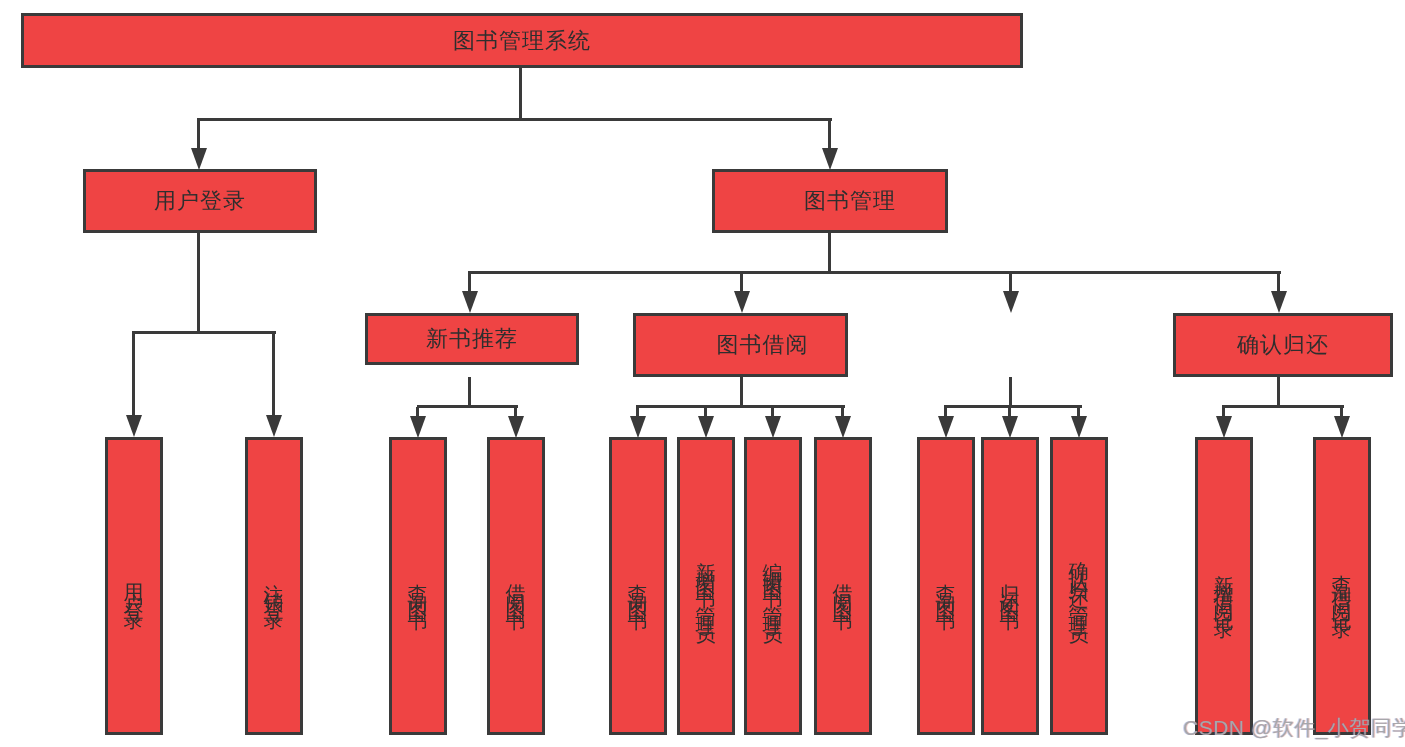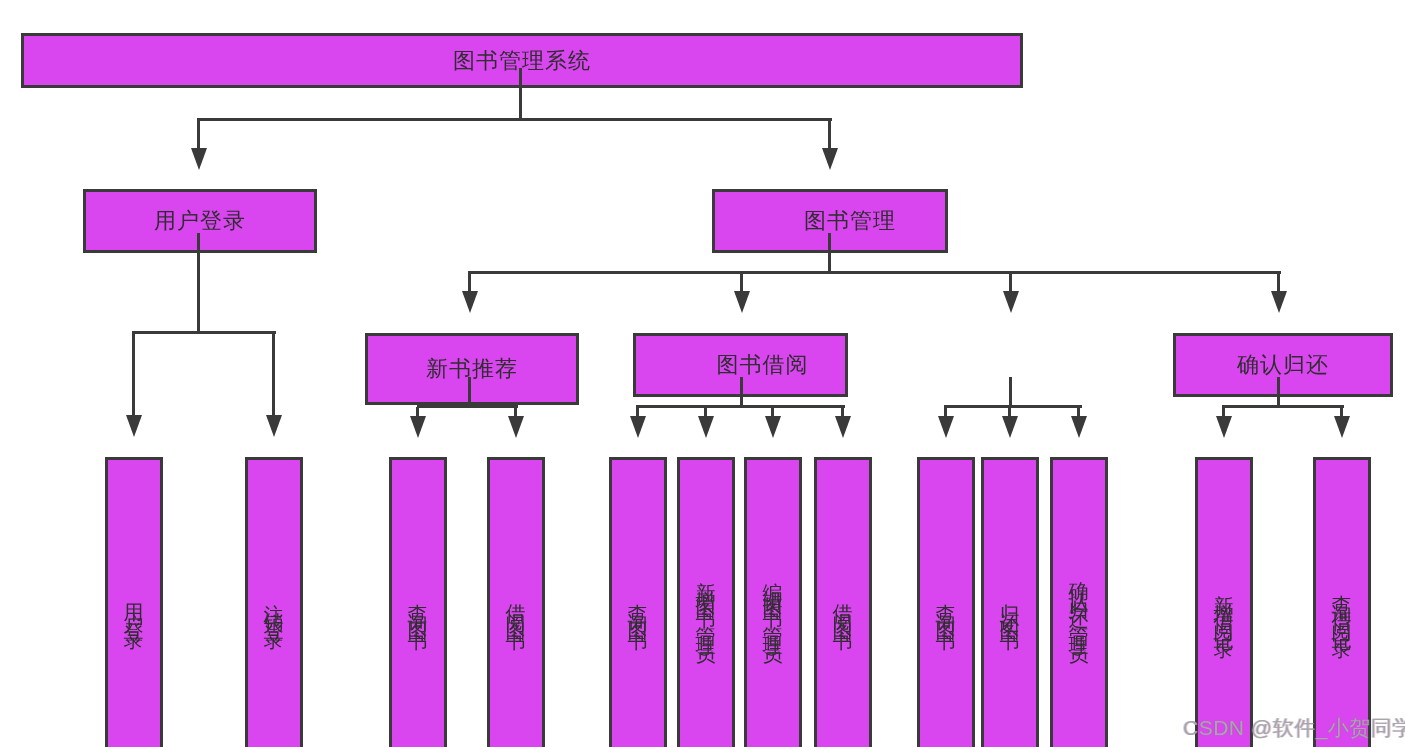--- a/index.html
+++ b/index.html
@@ -2,23 +2,23 @@
 <html><head>
 <meta charset="utf-8">
 <style>
   html,body{margin:0;padding:0;background:#fff;}
   #stage{
     position:relative;width:1405px;height:747px;background:#ffffff;
     font-family:"Liberation Sans","DejaVu Sans",sans-serif;
     color:#2e2e2e;overflow:hidden;
   }
   .node{
-    position:absolute;box-sizing:border-box;background:#d946ef;
+    position:absolute;box-sizing:border-box;background:#ef4444;
     border:3px solid #3a3a3a;display:flex;align-items:center;justify-content:center;
-    font-size:22px;color:#2e2e2e;letter-spacing:1px;white-space:nowrap;margin-top:20px;
+    font-size:22px;color:#2e2e2e;letter-spacing:1px;white-space:nowrap;
   }
   .leaf{
     writing-mode:vertical-rl;text-orientation:mixed;
     font-size:20px;letter-spacing:9px;line-height:1;
     top:437px;height:298px;width:58px;
   }
   .vline,.hline,.shaft{position:absolute;background:#3a3a3a;}
   .vline,.shaft{width:3px;}
   .hline{height:3px;}
   .ahead{
@@ -42,21 +42,21 @@
   </div>
 
   <div class="node" style="left:83px;top:169px;width:234px;height:64px;">
     <span>用户登录</span>
   </div>
 
   <div class="node" style="left:712px;top:169px;width:236px;height:64px;padding-left:40px;">
     <span>图书管理</span>
   </div>
 
-  <div class="node" style="left:365px;top:313px;width:214px;height:72px;">
+  <div class="node" style="left:365px;top:313px;width:214px;height:52px;">
     <span>新书推荐</span>
   </div>
 
   <div class="node" style="left:633px;top:313px;width:215px;height:64px;padding-left:44px;">
     <span>图书借阅</span>
   </div>
 
 
   <div class="node" style="left:1173px;top:313px;width:220px;height:64px;">
     <span>确认归还</span>

